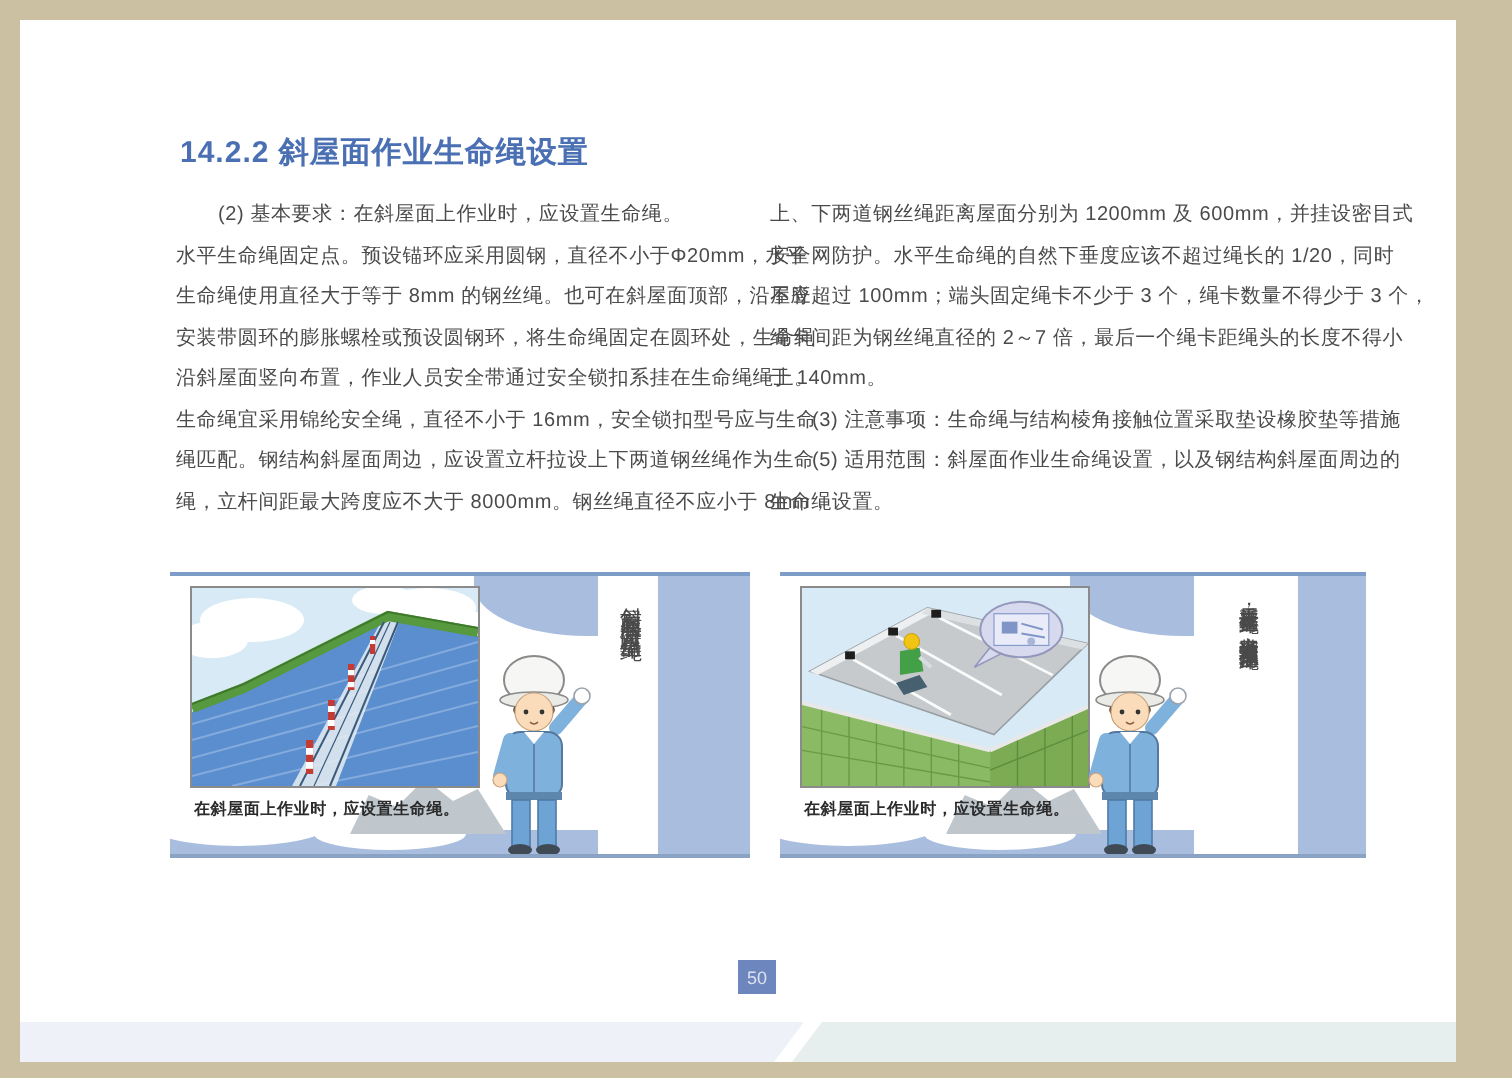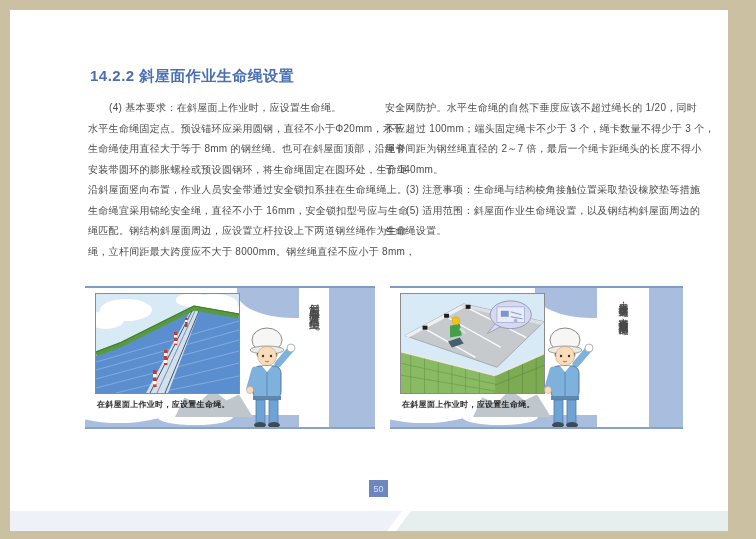--- a/index.html
+++ b/index.html
@@ -57,31 +57,32 @@
   }
 </style>
 </head>
 <body>
 
 <div class="page">
 
   <div class="title">14.2.2 斜屋面作业生命绳设置</div>
 
   <div class="col col-left">
-    <div class="line indent">(4) 基本要求：在斜屋面上作业时，应设置生命绳。</div>
+    <div class="line indent">(2) 基本要求：在斜屋面上作业时，应设置生命绳。</div>
     <div class="line">水平生命绳固定点。预设锚环应采用圆钢，直径不小于Φ20mm，水平</div>
     <div class="line">生命绳使用直径大于等于 8mm 的钢丝绳。也可在斜屋面顶部，沿屋脊</div>
     <div class="line">安装带圆环的膨胀螺栓或预设圆钢环，将生命绳固定在圆环处，生命绳</div>
     <div class="line">沿斜屋面竖向布置，作业人员安全带通过安全锁扣系挂在生命绳绳上。</div>
     <div class="line">生命绳宜采用锦纶安全绳，直径不小于 16mm，安全锁扣型号应与生命</div>
     <div class="line">绳匹配。钢结构斜屋面周边，应设置立杆拉设上下两道钢丝绳作为生命</div>
     <div class="line">绳，立杆间距最大跨度应不大于 8000mm。钢丝绳直径不应小于 8mm，</div>
   </div>
 
   <div class="col col-right">
+    <div class="line">上、下两道钢丝绳距离屋面分别为 1200mm 及 600mm，并挂设密目式</div>
     <div class="line">安全网防护。水平生命绳的自然下垂度应该不超过绳长的 1/20，同时</div>
     <div class="line">不应超过 100mm；端头固定绳卡不少于 3 个，绳卡数量不得少于 3 个，</div>
     <div class="line">绳卡间距为钢丝绳直径的 2～7 倍，最后一个绳卡距绳头的长度不得小</div>
     <div class="line">于 140mm。</div>
     <div class="line indent">(3) 注意事项：生命绳与结构棱角接触位置采取垫设橡胶垫等措施</div>
     <div class="line indent">(5) 适用范围：斜屋面作业生命绳设置，以及钢结构斜屋面周边的</div>
     <div class="line">生命绳设置。</div>
   </div>
 
   <div class="panel panel-left">

